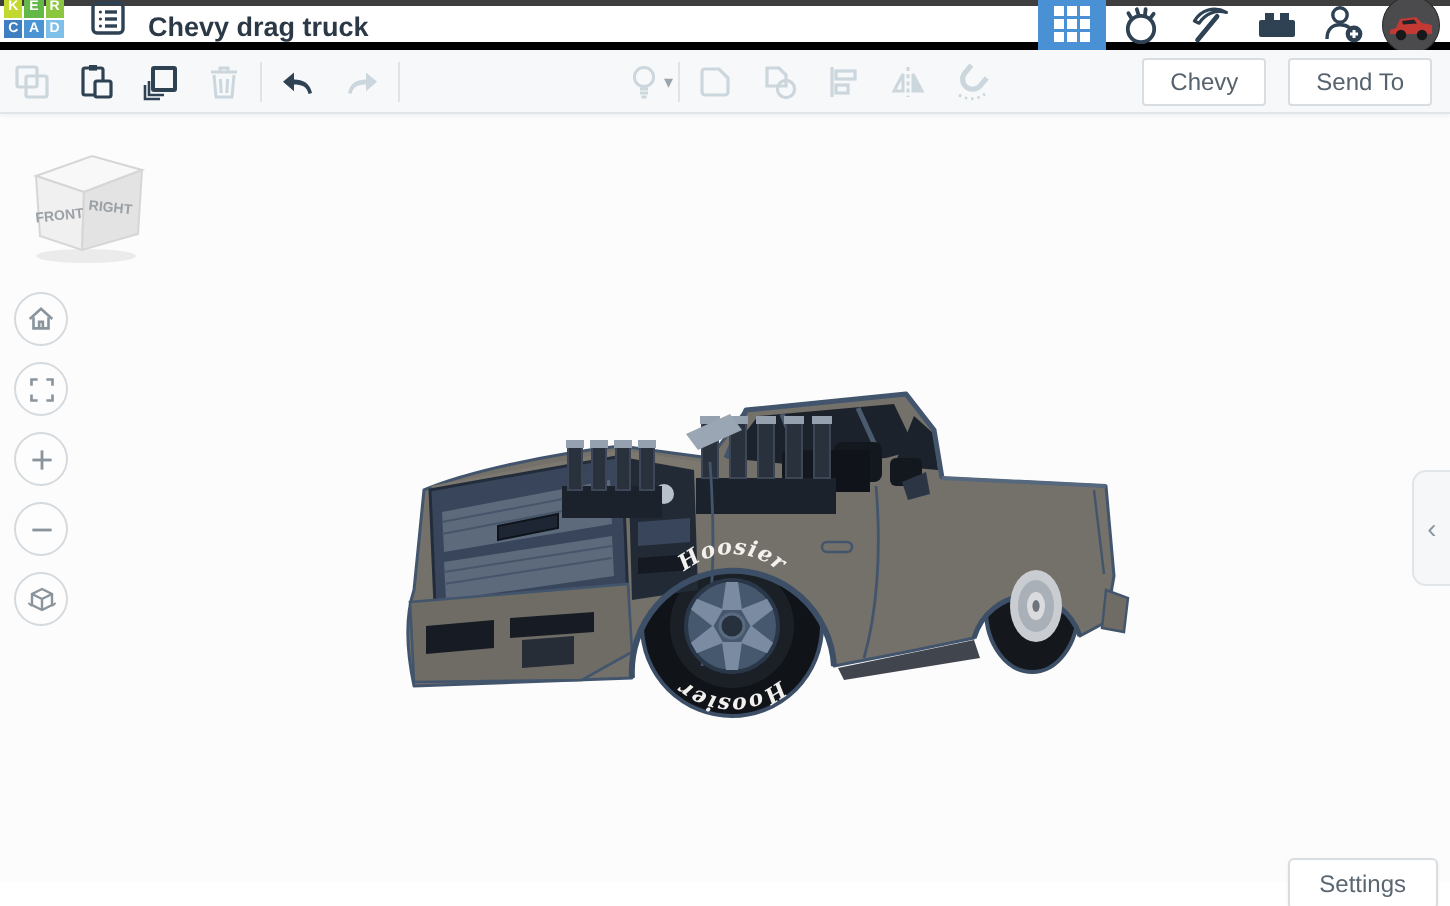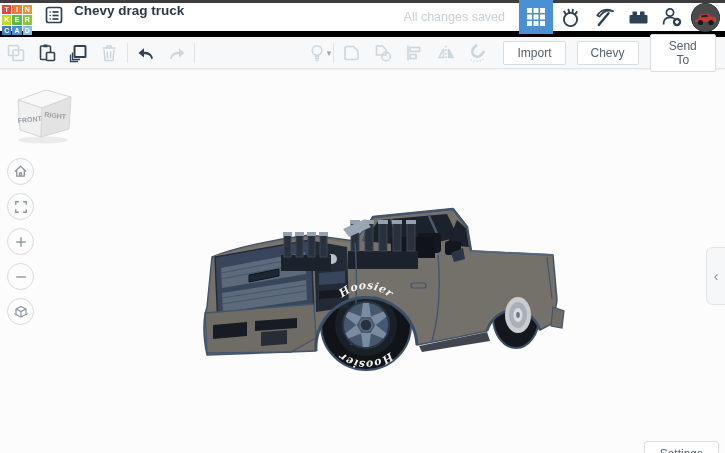--- a/index.html
+++ b/index.html
@@ -1,22 +1,22 @@
 <!DOCTYPE html>
 <html><head>
 <meta charset="utf-8">
 <style>
   * { box-sizing: border-box; margin: 0; padding: 0; }
   html,body { width:725px; height:453px; overflow:hidden; background:#fff;
     font-family:"Liberation Sans", sans-serif; }
   .top-strip { height:3px; background:#3e3e3e; }
 
   
-  .header { height:34px; background:#fff; border-bottom:6px solid #000000;
-    display:flex; align-items:flex-start; }
+  .header { height:22px; background:#fff; border-bottom:4px solid #000000;
+    display:flex; align-items:flex-end; }
   .logo { width:34px; height:34px; padding:2px; display:grid;
     grid-template-columns:repeat(3,1fr); grid-template-rows:repeat(3,1fr); gap:1px; }
   .logo span { display:flex; align-items:center; justify-content:center;
     color:#fff; font-weight:bold; font-size:7px; line-height:1; }
   .logo span:nth-child(1){background:#e2493d}.logo span:nth-child(2){background:#f0793b}
   .logo span:nth-child(3){background:#ef9234}.logo span:nth-child(4){background:#c3d82e}
   .logo span:nth-child(5){background:#64b847}.logo span:nth-child(6){background:#8cc63f}
   .logo span:nth-child(7){background:#3d7fc1}.logo span:nth-child(8){background:#4a94d4}
   .logo span:nth-child(9){background:#7fc0ea}
   .doc-btn { margin-left:8px; width:24px; height:24px; display:flex;
@@ -85,21 +85,20 @@
       <line x1="8.5" y1="7" x2="14.5" y2="7"></line>
       <circle cx="6.2" cy="10.5" r="0.8" fill="#2e4254" stroke="none"></circle>
       <line x1="8.5" y1="10.5" x2="14.5" y2="10.5"></line>
       <circle cx="6.2" cy="14" r="0.8" fill="#2e4254" stroke="none"></circle>
       <line x1="8.5" y1="14" x2="14.5" y2="14"></line>
     </svg>
   </div>
   <div class="title">Chevy drag truck</div>
 
   <div class="hdr-right">
-    <span class="status">All changes saved</span>
 
     <div class="hdr-ic active">
       <svg width="20" height="20" viewBox="0 0 20 20" fill="#fff">
         <rect x="1" y="1" width="5" height="5"></rect>
           <rect x="7.5" y="1" width="5" height="5"></rect>
           <rect x="14" y="1" width="5" height="5"></rect>
         <rect x="1" y="7.5" width="5" height="5"></rect>
           <rect x="7.5" y="7.5" width="5" height="5"></rect>
           <rect x="14" y="7.5" width="5" height="5"></rect>
         <rect x="1" y="14" width="5" height="5"></rect>
@@ -229,21 +228,20 @@
     </svg>
   </div>
   <div class="tb-ic">
     <svg width="20" height="20" viewBox="0 0 20 20" fill="none" stroke="#ccd6dd">
       <path d="M5,3.5 v5 a5,5 0 0 0 10,0 v-5" stroke-width="2.6" transform="rotate(40 10 9)"></path>
       <path d="M3.5,16.5 q6.5,4 13,-0.5" stroke-width="1.4" stroke-dasharray="1.2,2"></path>
     </svg>
   </div>
 
   <div class="tb-right">
-    <button class="tb-btn">Import</button>
     <button class="tb-btn">Chevy</button>
     <button class="tb-btn">Send To</button>
   </div>
 </div>
 
 <div class="canvas">
 
   <div class="viewcube">
     <svg width="66" height="60" viewBox="0 0 66 60">
       <ellipse cx="34" cy="55" rx="25" ry="3.5" fill="#ebebeb"></ellipse>

